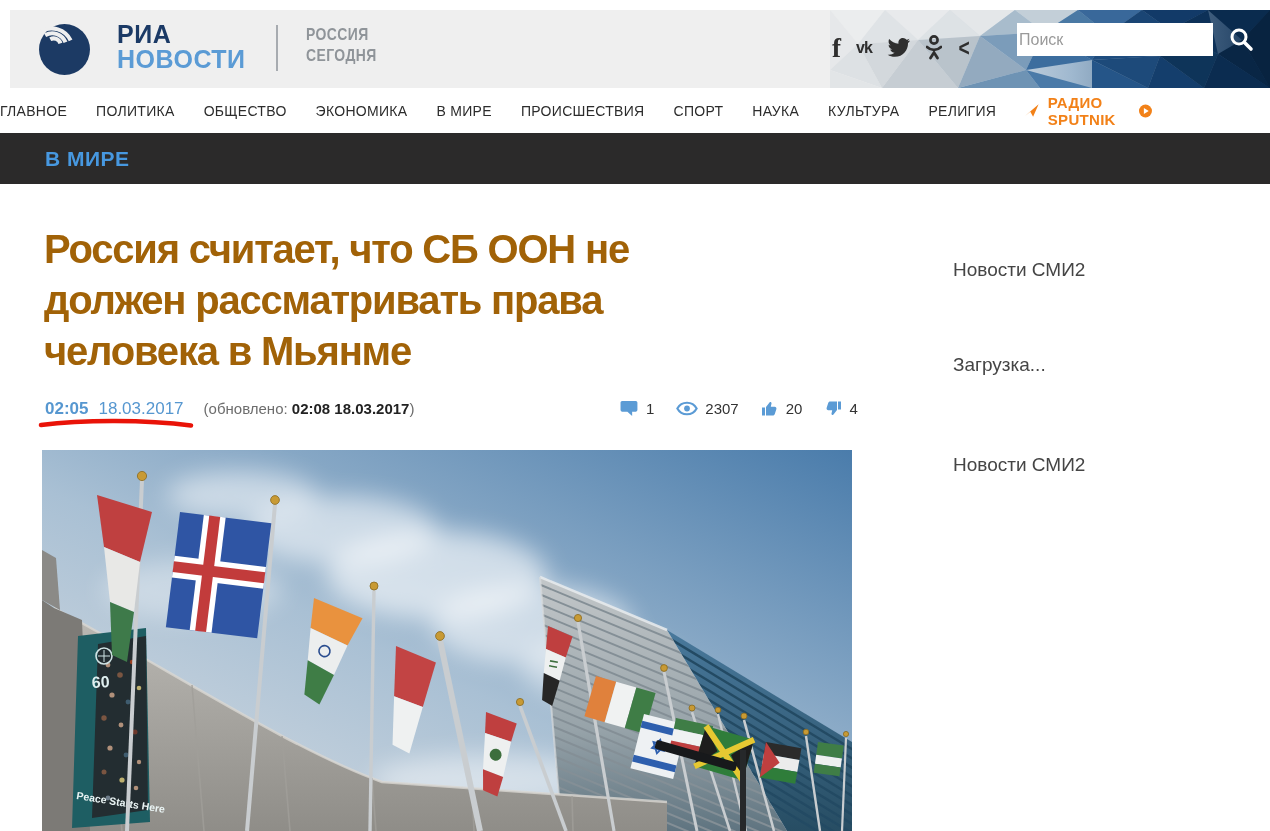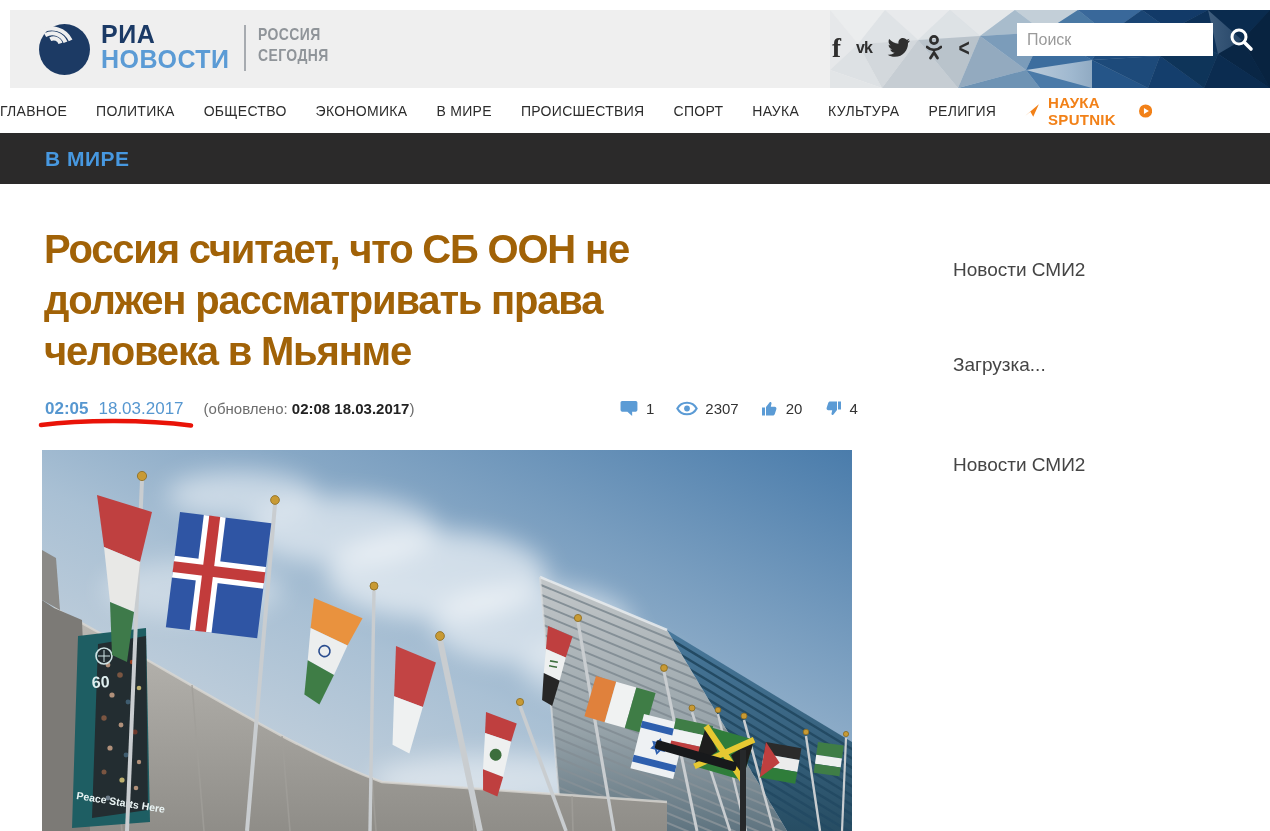--- a/index.html
+++ b/index.html
@@ -3,36 +3,36 @@
 <meta charset="utf-8">
 <style>
   html,body{margin:0;padding:0;background:#fff;}
   *{box-sizing:border-box;}
   body{font-family:"Liberation Sans", sans-serif;}
   #page{position:relative;width:1270px;height:831px;background:#ffffff;overflow:hidden;}
 
   
   .header{position:absolute;left:10px;top:10px;width:1260px;height:78px;background:#efefef;}
   .poly{position:absolute;right:0;top:0;width:440px;height:78px;}
-  .logo{position:absolute;left:28px;top:12px;display:flex;align-items:flex-start;cursor:pointer;}
+  .logo{position:absolute;left:28px;top:12px;display:flex;align-items:flex-start;cursor:pointer;gap:16px;}
   .globe{width:53px;height:53px;margin-top:1px;}
   .logo-text{margin-left:10px;line-height:25px;font-weight:bold;font-size:25px;letter-spacing:.5px;}
   .logo-text .l1{color:#1b3a66;}
   .logo-text .l2{color:#5b9bd5;}
   .logo-divider{width:2px;height:46px;background:#a7abb0;margin:3px 0 0 14px;}
   .brand2{margin:2px 0 0 12px;font-size:17px;font-weight:bold;color:#8f9499;line-height:21px;letter-spacing:.5px;transform:scaleX(.82);transform-origin:left top;}
 
   .social{position:absolute;left:822px;top:20px;display:flex;align-items:center;gap:15px;height:36px;}
   .soc{color:#2e2e2e;cursor:pointer;display:flex;align-items:center;justify-content:center;height:30px;}
   .soc.fb{font-size:27px;font-weight:bold;font-family:"Liberation Serif",serif;}
   .soc.vk{font-size:16px;font-weight:bold;letter-spacing:-1px;}
   .soc.chev{font-size:24px;font-weight:bold;transform:scaleX(.8);}
 
   .search-box{position:absolute;left:1007px;top:13px;width:196px;height:33px;background:#fff;border:none;}
-  .search-box input{width:100%;height:100%;border:none;outline:none;padding:0 10px;font-size:16px;color:#333;font-family:"Liberation Sans",sans-serif;background:transparent;}
+  .search-box input{width:100%;height:100%;border:none;outline:none;padding:0 2px;font-size:16px;color:#333;font-family:"Liberation Sans",sans-serif;background:transparent;}
   .search-box input::placeholder{color:#9a9a9a;}
   .search-btn{position:absolute;left:1212px;top:11px;width:38px;height:36px;display:flex;align-items:center;justify-content:center;cursor:pointer;background:transparent;}
 
   
   .nav{position:absolute;left:0;top:88px;width:1251px;height:45px;background:#ffffff;display:flex;align-items:center;}
   .nav-item{font-size:14px;color:#2c2c2c;letter-spacing:.3px;margin-right:29px;cursor:pointer;white-space:nowrap;}
   .radio{margin-left:auto;margin-right:100px;display:flex;align-items:center;gap:9px;cursor:pointer;}
   .radio-label{color:#f28118;font-size:15px;font-weight:bold;letter-spacing:.3px;}
 
   
@@ -167,21 +167,21 @@
     <div class="nav-item">В МИРЕ</div>
     <div class="nav-item">ПРОИСШЕСТВИЯ</div>
     <div class="nav-item">СПОРТ</div>
     <div class="nav-item">НАУКА</div>
     <div class="nav-item">КУЛЬТУРА</div>
     <div class="nav-item">РЕЛИГИЯ</div>
     <div class="radio">
       <svg width="21" height="19" viewBox="0 0 21 19">
         <path d="M0,18 L21,0 L12.5,19 L8.2,11.5 Z" fill="#f28118"></path>
       </svg>
-      <span class="radio-label">НАУКА SPUTNIK</span>
+      <span class="radio-label">РАДИО SPUTNIK</span>
       <svg width="20" height="20" viewBox="0 0 20 20">
         <circle cx="10" cy="10" r="10" fill="#f28118"></circle>
         <polygon points="7.5,5.5 15,10 7.5,14.5" fill="#ffffff"></polygon>
       </svg>
     </div>
   </div>
 
   <div class="section-bar">
     <span class="section-label">В МИРЕ</span>
   </div>

